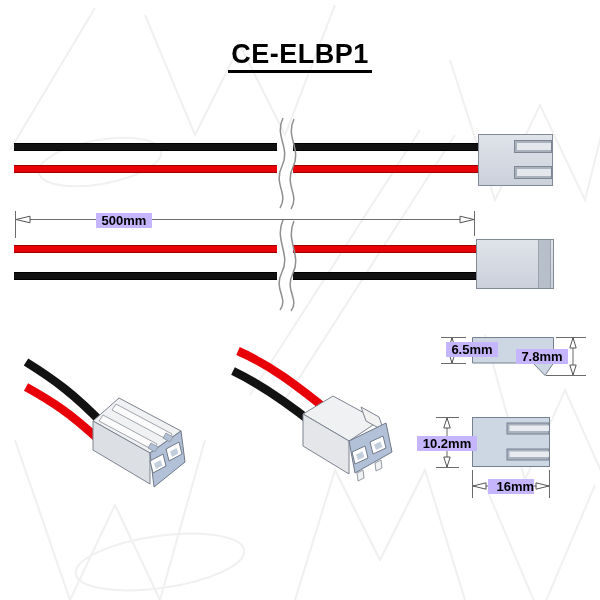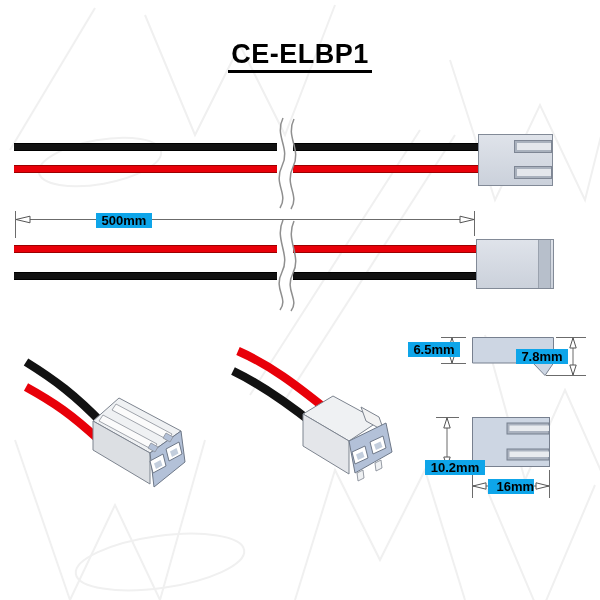--- a/index.html
+++ b/index.html
@@ -17,21 +17,21 @@
            background:linear-gradient(#dfe3ea,#cbd1db);}
   .slot{z-index:3;box-sizing:border-box;border:1px solid #7e8694;background:#a9b1bd;}
   .slot .inner{position:absolute;left:2px;right:0px;top:2px;bottom:2px;background:#e4e7ec;}
   .band{position:absolute;top:0;bottom:0;background:#b7bfcb;border-left:1px solid #9aa2ae;border-right:1px solid #9aa2ae;}
   #overlay{left:0;top:0;z-index:4;}
 
   
   #title-wrap{left:0;right:0;top:39px;text-align:center;z-index:5;}
   #title-wrap span{font-size:27px;font-weight:bold;letter-spacing:.5px;color:#000;
                    border-bottom:3px solid #000;padding:0 3px 1px 3px;}
-  .dim-label{z-index:5;font-size:13px;font-weight:bold;color:#000;background:#0ea5e9;
+  .dim-label{z-index:5;font-size:13px;font-weight:bold;color:#000;background:#c4b5fd;
              text-align:center;line-height:15px;height:15px;}
 </style>
 </head>
 <body>
 
 <div id="canvas">
 
   <svg id="watermark" class="abs" width="600" height="600" viewBox="0 0 600 600">
     <g fill="none" stroke="#f0f0f0" stroke-width="2">
       <polyline points="145,15 195,135 240,45 285,135 335,5"></polyline>
@@ -169,18 +169,18 @@
         <path d="M356,454.5 L362.5,451.5 L364.5,457 L358,460 Z" fill="#c3cedd"></path>
       </g>
       <g>
         <path d="M370,442 L383,436 L386,448 L373,454 Z" fill="#ffffff" stroke="#6e7888" stroke-width="1"></path>
         <path d="M374,444.5 L380.5,441.5 L382.5,447 L376,450 Z" fill="#c3cedd"></path>
       </g>
     </g>
   </svg>
 
   <div class="abs dim-label" style="left:96px;top:213px;width:56px;">500mm</div>
-  <div class="abs dim-label" style="left:408px;top:342px;width:52px;">6.5mm</div>
+  <div class="abs dim-label" style="left:446px;top:342px;width:52px;">6.5mm</div>
   <div class="abs dim-label" style="left:516px;top:349px;width:52px;">7.8mm</div>
-  <div class="abs dim-label" style="left:417px;top:460px;width:60px;margin-left:8px;">10.2mm</div>
+  <div class="abs dim-label" style="left:417px;top:436px;width:60px;">10.2mm</div>
   <div class="abs dim-label" style="left:488px;top:479px;width:46px;text-align:right;">16mm</div>
 
 </div>
 
 </body></html>

